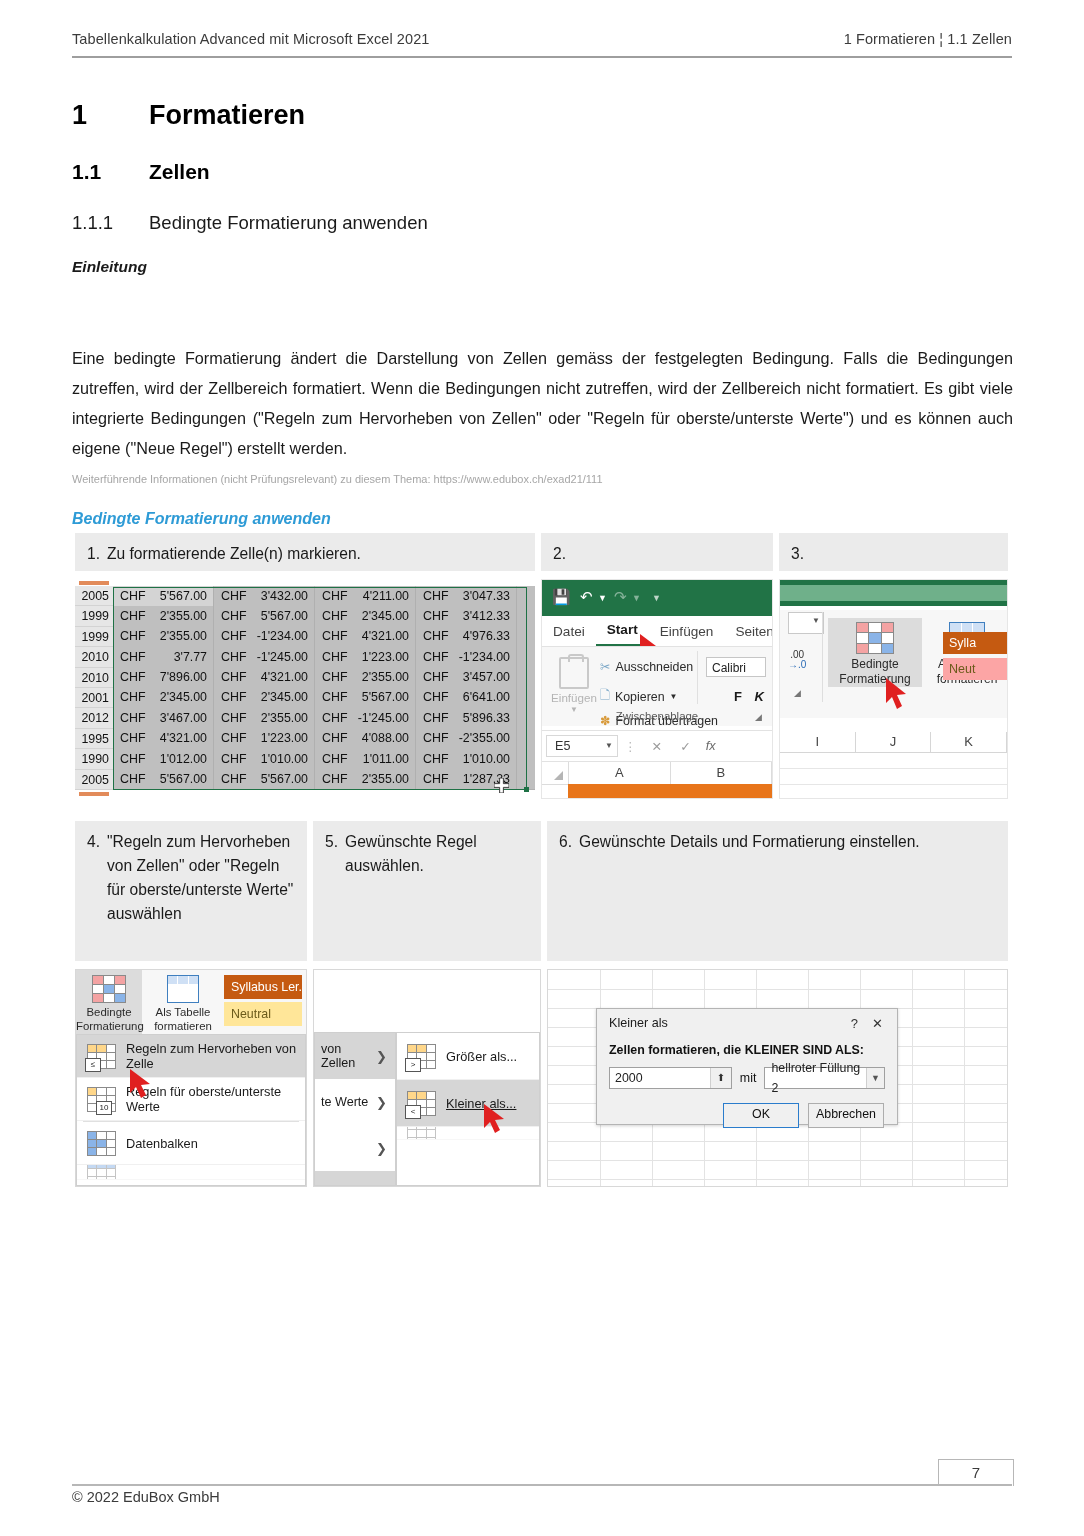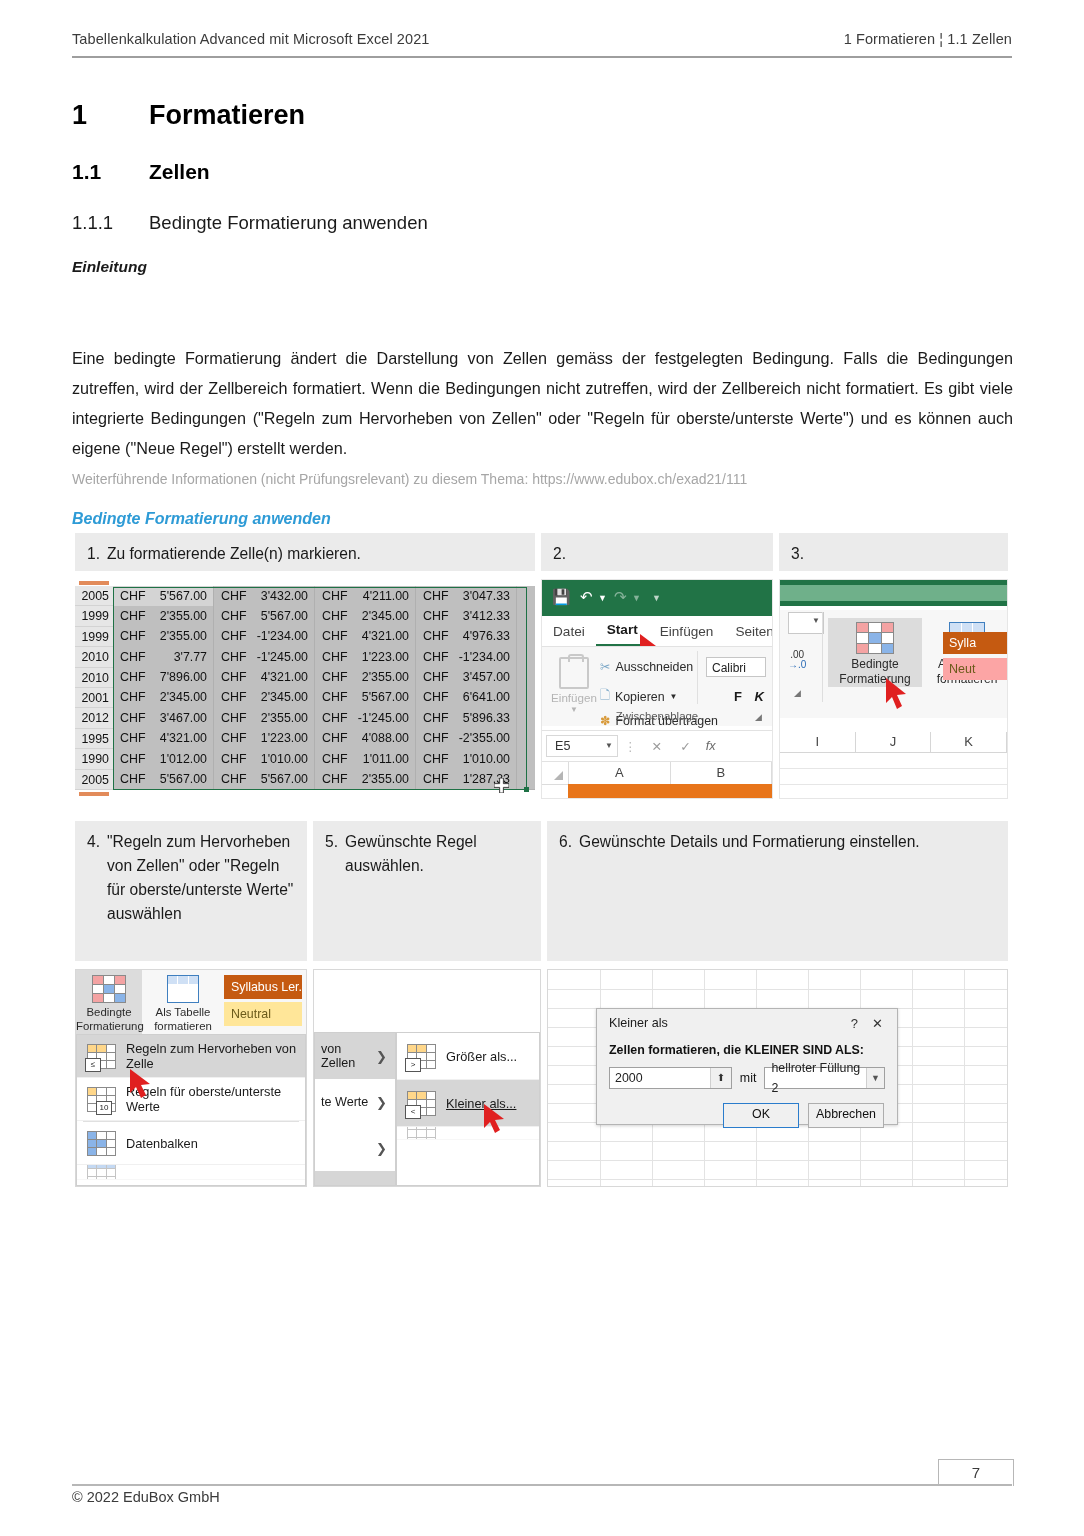--- a/index.html
+++ b/index.html
@@ -22,21 +22,21 @@
   .h2{position:absolute;left:72px;top:160px;width:940px;display:flex;font-weight:bold;font-size:21px;color:#000;}
   .h2 .num{width:77px;flex:none;}
   .h3{position:absolute;left:72px;top:212px;width:940px;display:flex;font-size:18.5px;color:#1a1a1a;}
   .h3 .num{width:77px;flex:none;}
 
   
   .lead-label{position:absolute;left:72px;top:258px;font-style:italic;font-weight:bold;font-size:15.5px;color:#1a1a1a;}
   .para{position:absolute;left:72px;width:941px;font-size:16.2px;line-height:30px;color:#1a1a1a;text-align:justify;}
   .p1{top:281px;}
   .p2{top:343px;}
-  .note{position:absolute;left:72px;top:468px;width:941px;font-size:14px;color:#a6a6a6;line-height:22px;}
+  .note{position:absolute;left:72px;top:468px;width:941px;font-size:11px;color:#a6a6a6;line-height:22px;}
   .bluehead{position:absolute;left:72px;top:510px;font-size:16px;font-weight:bold;font-style:italic;color:#2e9bd6;}
 
   
   .grid{position:absolute;left:75px;top:533px;width:933px;}
   .row{display:flex;gap:6px;}
   .cap{background:#ebebeb;padding:9px 0 9px 0;box-sizing:border-box;}
   .cap-inner{display:flex;font-size:15.6px;line-height:24px;color:#1a1a1a;}
   .cap-n{width:32px;flex:none;padding-left:12px;box-sizing:border-box;}
   .cap-t{padding-right:10px;}
   .shot{background:#fff;overflow:hidden;position:relative;box-sizing:border-box;}

